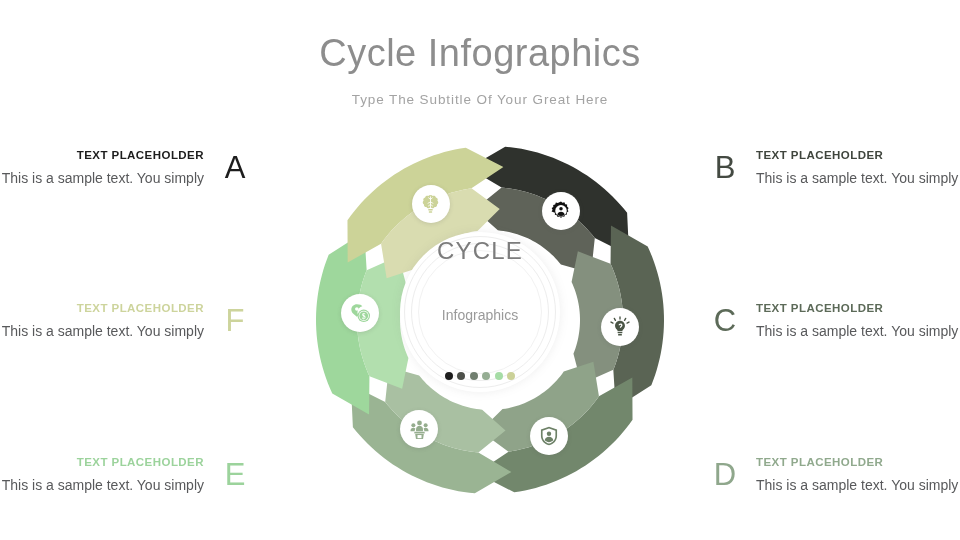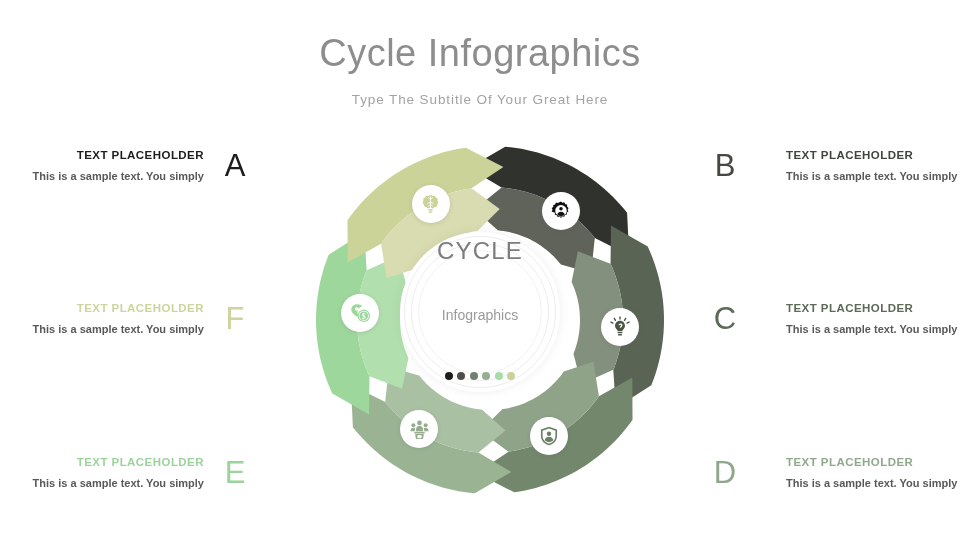--- a/index.html
+++ b/index.html
@@ -31,35 +31,35 @@
     margin-top:20px;
   }
 
   
   .label-block{position:absolute;width:262px;}
   .label-block.left{text-align:right;}
   .label-block.right{text-align:left;}
   .lb-row{display:flex;align-items:center;}
   .label-block.left .lb-row{justify-content:flex-end;}
   .label-block.right .lb-row{justify-content:flex-start;}
-  .lb-text{display:flex;flex-direction:column;margin-left:30px;}
+  .lb-text{display:flex;flex-direction:column;}
   .label-block.left .lb-text{align-items:flex-end;}
   .label-block.right .lb-text{align-items:flex-start;}
   .lb-letter{
     font-size:31px;font-weight:400;line-height:1;
     width:38px;text-align:center;flex:0 0 38px;
   }
   .label-block.left .lb-letter{margin-left:12px;}
   .label-block.right .lb-letter{margin-right:12px;}
   .lb-title{
     font-size:11.5px;font-weight:700;letter-spacing:.45px;
     line-height:1;margin-bottom:9px;white-space:nowrap;
   }
   .lb-desc{
-    font-size:11px;font-weight:700;color:#58595b;
+    font-size:14px;font-weight:400;color:#58595b;
     line-height:1;white-space:nowrap;
   }
 
   
   #wheel{
     position:absolute;
     left:316px;top:146px;
     width:348px;height:348px;
   }
   #wheel svg{display:block;width:348px;height:348px;}

